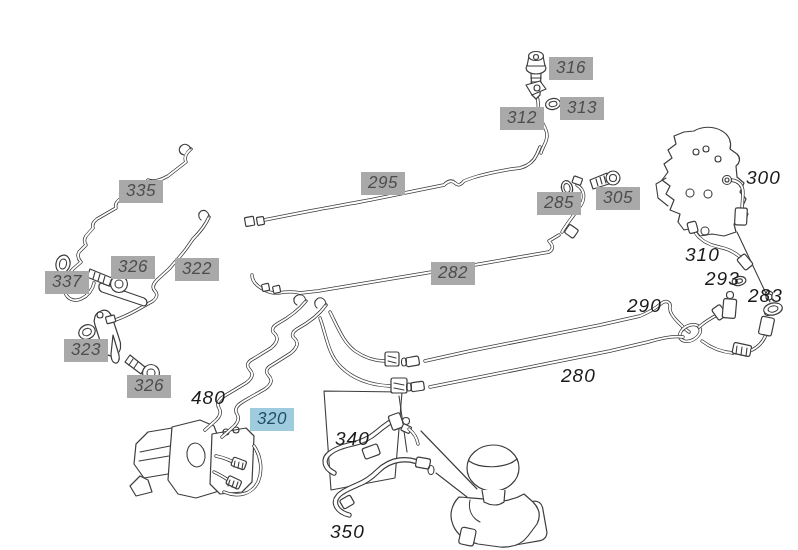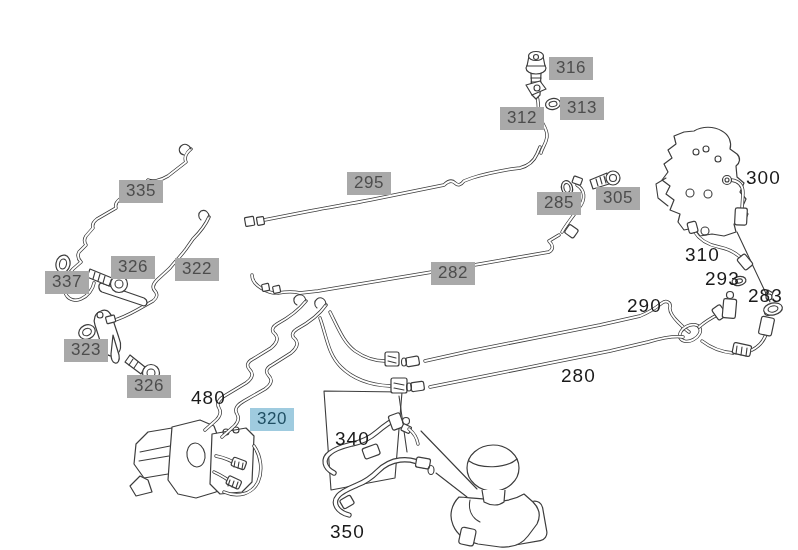--- a/index.html
+++ b/index.html
@@ -9,21 +9,21 @@
   }
   svg{position:absolute;left:0;top:0;}
   .to{stroke:var(--line,#3d3d3d);stroke-width:3.4;fill:none;stroke-linecap:round;stroke-linejoin:round;}
   .ti{stroke:#fff;stroke-width:1.9;fill:none;stroke-linecap:round;stroke-linejoin:round;}
   .tos{stroke:var(--line,#3d3d3d);stroke-width:5.4;fill:none;stroke-linecap:round;stroke-linejoin:round;}
   .tis{stroke:#fff;stroke-width:3.2;fill:none;stroke-linecap:round;stroke-linejoin:round;}
   .ln{stroke:var(--line,#3d3d3d);stroke-width:1.1;fill:none;stroke-linecap:round;stroke-linejoin:round;}
   .sh{stroke:var(--line,#3d3d3d);stroke-width:1.2;fill:#fff;stroke-linejoin:round;}
   .lbl{
     position:absolute;white-space:nowrap;line-height:1.1;
-    font-family:"Liberation Sans",sans-serif;user-select:none;
+    font-family:"Liberation Sans",sans-serif;user-select:none;font-style:italic;
   }
   .badge{
     background:var(--badge-bg,#a9a9a9);color:var(--badge-text,#4d4d4d);
     font-size:17px;padding:2px 7px;letter-spacing:0.5px;
   }
   .plain{color:var(--plain-text,#1a1a1a);font-size:19px;letter-spacing:1px;text-align:right;}
   .highlight{
     background:var(--highlight-bg,#9fcbdf);color:var(--highlight-text,#1f4e63);
     font-size:17px;padding:2px 7px;letter-spacing:0.5px;text-align:center;
   }
@@ -286,21 +286,21 @@
     <circle class="sh" cx="769" cy="297" r="3"></circle>
     <ellipse class="sh" cx="773" cy="309" rx="9.5" ry="6" transform="rotate(-12 773 309)"></ellipse>
     <ellipse class="ln" cx="773" cy="309" rx="5" ry="3" transform="rotate(-12 773 309)"></ellipse>
   </g>
 </svg>
 
 <div class="lbl badge" style="left:549px;top:57px">316</div>
 <div class="lbl badge" style="left:560px;top:97px">313</div>
 <div class="lbl badge" style="left:500px;top:107px">312</div>
 <div class="lbl badge" style="left:119px;top:180px">335</div>
-<div class="lbl badge" style="left:347px;top:172px">295</div>
+<div class="lbl badge" style="left:361px;top:172px">295</div>
 <div class="lbl badge" style="left:537px;top:192px">285</div>
 <div class="lbl badge" style="left:596px;top:187px">305</div>
 <div class="lbl plain" style="left:746px;top:168px">300</div>
 <div class="lbl badge" style="left:111px;top:256px">326</div>
 <div class="lbl badge" style="left:175px;top:258px">322</div>
 <div class="lbl badge" style="left:45px;top:271px">337</div>
 <div class="lbl badge" style="left:431px;top:262px">282</div>
 <div class="lbl plain" style="left:685px;top:245px">310</div>
 <div class="lbl plain" style="left:705px;top:269px">293</div>
 <div class="lbl plain" style="left:748px;top:286px">283</div>

